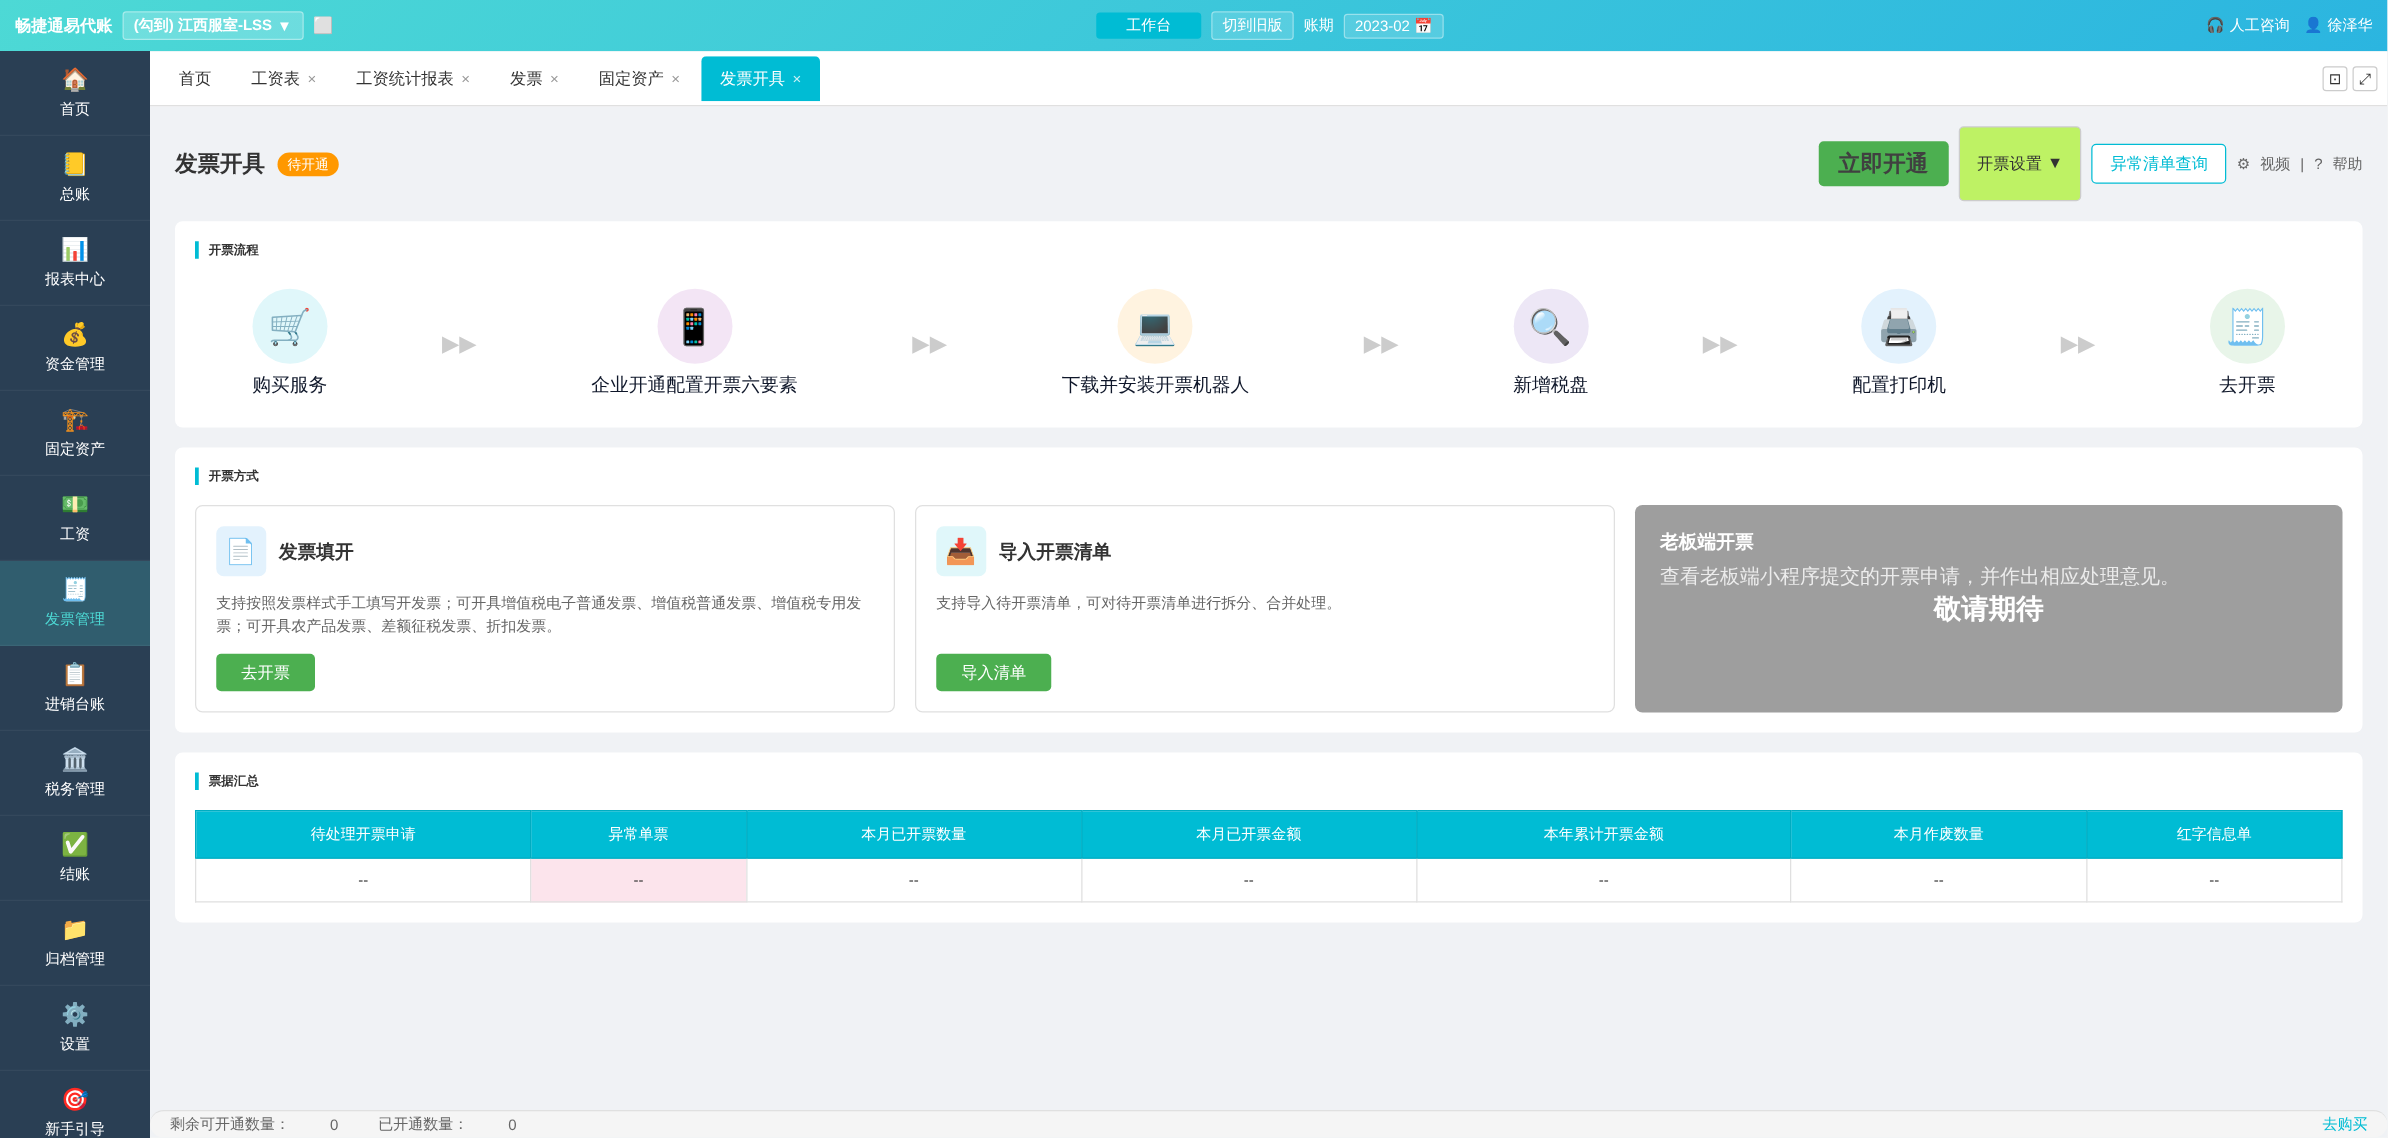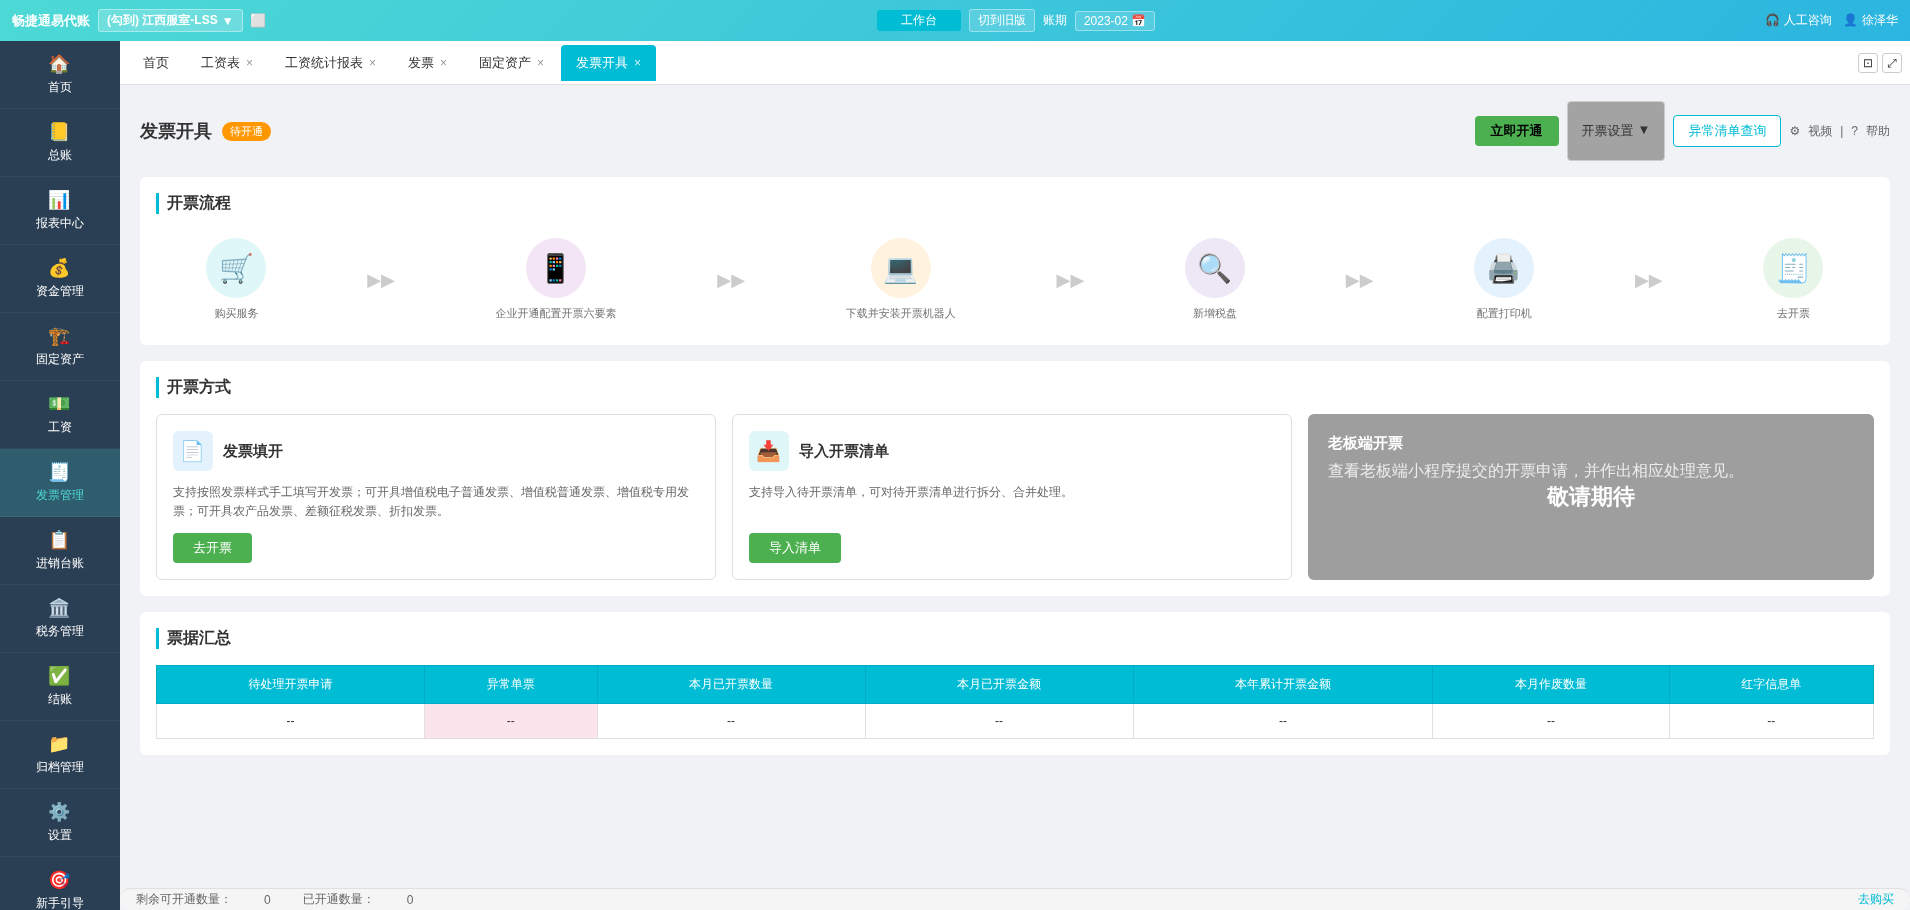--- a/index.html
+++ b/index.html
@@ -40,40 +40,40 @@
 
     
     .page-content { flex: 1; overflow-y: auto; padding: 16px 20px; }
 
     
     .page-header { display: flex; align-items: center; justify-content: space-between; margin-bottom: 16px; }
     .page-title-row { display: flex; align-items: center; gap: 10px; }
     .page-title { font-size: 18px; font-weight: bold; color: #333; }
     .status-badge { background: #ff9800; color: white; padding: 2px 8px; border-radius: 10px; font-size: 11px; }
     .header-actions { display: flex; align-items: center; gap: 8px; }
-    .btn-green { background: #4caf50; color: #000000; border: none; padding: 6px 16px; border-radius: 4px; cursor: pointer; font-size: 13px; font-weight: bold; }
-    .btn-outline { background: #a3a3a3; color: #333; border: 1px solid #ccc; padding: 20px 14px; border-radius: 4px; cursor: pointer; font-size: 13px; display: flex; align-items: flex-start; gap: 4px; }
+    .btn-green { background: #4caf50; color: #404040; border: none; padding: 6px 16px; border-radius: 4px; cursor: pointer; font-size: 18px; font-weight: bold; }
+    .btn-outline { background: #bef264; color: #333; border: 1px solid #ccc; padding: 20px 14px; border-radius: 4px; cursor: pointer; font-size: 13px; display: flex; align-items: flex-start; gap: 4px; }
     .btn-outline-teal { background: white; color: #00bcd4; border: 1px solid #00bcd4; padding: 6px 14px; border-radius: 4px; cursor: pointer; font-size: 13px; }
     .header-right-icons { display: flex; align-items: center; gap: 8px; color: #666; font-size: 12px; }
 
     
     .section { background: white; border-radius: 6px; padding: 16px; margin-bottom: 16px; }
-    .section-title { font-size: 16px; font-weight: bold; color: #333; margin-bottom: 16px; border-left: 3px solid #00bcd4; padding-left: 8px; }
+    .section-title { font-size: 10px; font-weight: bold; color: #333; margin-bottom: 16px; border-left: 3px solid #00bcd4; padding-left: 8px; }
 
     
     .workflow { display: flex; align-items: center; justify-content: space-around; padding: 8px 0; }
     .workflow-step { display: flex; flex-direction: column; align-items: center; gap: 8px; }
     .workflow-icon { width: 60px; height: 60px; border-radius: 50%; display: flex; align-items: center; justify-content: center; font-size: 28px; }
     .workflow-icon.teal { background: #e0f7fa; }
     .workflow-icon.purple { background: #f3e5f5; }
     .workflow-icon.orange { background: #fff3e0; }
     .workflow-icon.violet { background: #ede7f6; }
     .workflow-icon.blue { background: #e3f2fd; }
     .workflow-icon.green { background: #e8f5e9; }
-    .workflow-label { font-size: 11px; color: #737373; text-align: center; }
+    .workflow-label { font-size: 15px; color: #0f172a; text-align: center; }
     .workflow-arrow { color: #ccc; font-size: 18px; }
 
     
     .invoice-methods { display: flex; gap: 16px; margin-bottom: 0; }
     .method-card { flex: 1; border: 1px solid #e0e0e0; border-radius: 6px; padding: 16px; display: flex; flex-direction: column; }
     .method-card-header { display: flex; align-items: center; gap: 10px; margin-bottom: 12px; }
     .method-icon { width: 40px; height: 40px; border-radius: 6px; display: flex; align-items: center; justify-content: center; font-size: 20px; }
     .method-icon.blue { background: #e3f2fd; color: #2196f3; }
     .method-icon.teal { background: #e0f7fa; color: #00bcd4; }
     .method-title { font-size: 15px; font-weight: bold; color: #333; }

